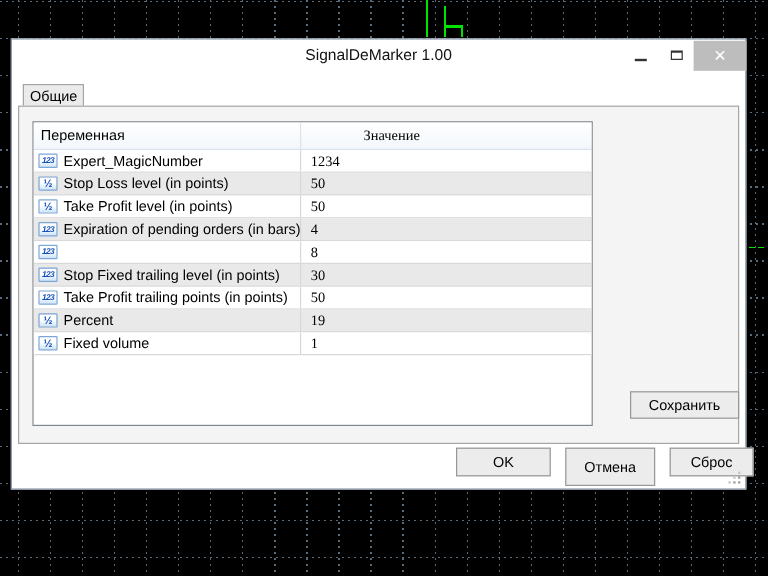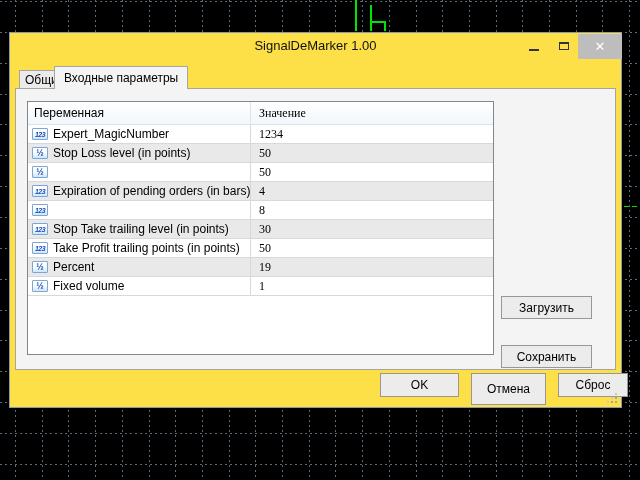--- a/index.html
+++ b/index.html
@@ -1,21 +1,21 @@
 <!DOCTYPE html>
 <html><head>
 <meta charset="utf-8">
 <style>
   html,body{margin:0;padding:0;background:#222;}
   .screen{position:relative;width:640px;height:480px;background:#000;overflow:hidden;
           font-family:"Liberation Sans",sans-serif;-webkit-font-smoothing:antialiased;}
   #bg{position:absolute;left:0;top:0;}
 
   
-  .dialog{position:absolute;left:9px;top:32px;width:613px;height:376px;background:#fde047;
+  .dialog{position:absolute;left:9px;top:32px;width:613px;height:376px;background:#ffffff;
           border:1px solid #8a99ab;box-sizing:border-box;}
   .titlebar{position:absolute;left:0;top:0;width:100%;height:26px;}
   .title{position:absolute;left:0;right:0;top:0;text-align:center;line-height:26px;
          font-size:13px;color:#111;}
   .winbtn{position:absolute;top:0;height:25px;display:flex;align-items:center;justify-content:center;cursor:default;}
   .minbtn{left:510px;width:28px;}
   .maxbtn{left:540px;width:28px;}
   .closebtn{left:568px;top:1px;width:44px;background:#bdbdbd;color:#fff;font-size:13px;}
   .min-glyph{display:block;width:10px;height:2px;background:#333;margin-top:8px;}
   .max-glyph{display:block;width:10px;height:8px;border:1px solid #333;border-top-width:2px;box-sizing:border-box;}
@@ -26,41 +26,41 @@
   .tab.inactive{left:9px;top:37px;height:19px;background:#ebebeb;padding:0 5px;}
   .tab.active{left:44px;top:33px;height:23px;background:#f4f4f4;padding:0 9px;z-index:3;}
 
   .page{position:absolute;left:5px;top:55px;width:601px;height:282px;background:#f4f4f4;
         border:1px solid #a5a5a5;box-sizing:border-box;z-index:1;}
 
   
   .ptable{position:absolute;left:11px;top:12px;width:467px;height:254px;background:#fff;
           border:1px solid #82878f;box-sizing:border-box;overflow:hidden;}
   .thead{display:flex;height:23px;background:linear-gradient(#ffffff,#f2f7fc);
-         border-bottom:1px solid #d9e2ee;box-sizing:border-box;}
+         border-bottom:1px solid #d9e2ee;box-sizing:border-box;gap:44px;}
   .th{font-size:12px;color:#000;display:flex;align-items:center;}
   .c1{width:223px;box-sizing:border-box;border-right:1px solid #e2e2e2;}
   .th.c1{padding-left:6px;}
   .c2{flex:1;padding-left:8px;font-family:Liberation Serif, serif;}
   .trow{display:flex;height:19px;border-bottom:1px solid #d8d8d8;box-sizing:border-box;background:#fff;}
   .trow.even{background:#e9e9e9;}
   .td{display:flex;align-items:center;font-size:12px;color:#000;overflow:hidden;white-space:nowrap;}
   .td.c1{gap:5px;padding-left:4px;border-right:1px solid #d8d8d8;align-items:center;}
   .picon{width:16px;height:12px;flex:none;border:1px solid #7ca6d6;border-radius:1px;
          background:linear-gradient(#ffffff 45%,#cde4f8);color:#1550bc;font-weight:bold;
          display:flex;align-items:center;justify-content:center;box-sizing:border-box;}
   .picon.int{font-size:7px;font-style:italic;letter-spacing:-0.5px;}
   .picon.double{font-size:9px;}
 
   
   .btn{position:absolute;background:#ececec;border:1px solid #979797;font-size:12px;
        font-family:inherit;color:#000;box-sizing:border-box;display:flex;align-items:center;
        justify-content:center;padding:0;cursor:default;}
   .side{left:485px;top:207px;width:91px;height:23px;}
-  .s2{top:256px;}
+  .s2{top:237px;margin-left:24px;}
   .ok{left:370px;top:340px;width:79px;height:24px;}
   .cancel{left:461px;top:340px;width:75px;height:32px;}
   .reset{left:548px;top:340px;width:70px;height:24px;}
 
   .grip{position:absolute;right:4px;bottom:4px;width:10px;height:10px;}
   .grip::before{content:"";position:absolute;right:0;bottom:0;width:2px;height:2px;background:#a3a3a3;
       box-shadow:0 -4px #a3a3a3,0 -8px #c9c9c9,-4px 0 #a3a3a3,-8px 0 #c9c9c9,-4px -4px #c9c9c9;}
 </style>
 </head>
 <body>
@@ -126,23 +126,20 @@
         <i class="max-glyph"></i>
       </span>
       <span class="winbtn closebtn">
         <span>✕</span>
       </span>
     </div>
 
     <div class="tab inactive">
       <span>Общие</span>
     </div>
-    <div class="tab active">
-      <span>Входные параметры</span>
-    </div>
 
     <div class="page">
 
       <div class="ptable">
         <div class="thead">
           <div class="th c1">Переменная</div>
           <div class="th c2">Значение</div>
         </div>
         <div class="tbody">
             <div class="trow">
@@ -155,40 +152,41 @@
             <div class="trow even">
     <div class="td c1">
       <span class="picon double">½</span>
       <span class="pname">Stop Loss level (in points)</span>
     </div>
     <div class="td c2 pvalue">50</div>
   </div>
             <div class="trow">
     <div class="td c1">
       <span class="picon double">½</span>
+      <span class="pname">Take Profit level (in points)</span>
     </div>
     <div class="td c2 pvalue">50</div>
   </div>
             <div class="trow even">
     <div class="td c1">
       <span class="picon int">123</span>
       <span class="pname">Expiration of pending orders (in bars)</span>
     </div>
     <div class="td c2 pvalue">4</div>
   </div>
             <div class="trow">
     <div class="td c1">
       <span class="picon int">123</span>
     </div>
     <div class="td c2 pvalue">8</div>
   </div>
             <div class="trow even">
     <div class="td c1">
       <span class="picon int">123</span>
-      <span class="pname">Stop Take trailing level (in points)</span>
+      <span class="pname">Stop Fixed trailing level (in points)</span>
     </div>
     <div class="td c2 pvalue">30</div>
   </div>
             <div class="trow">
     <div class="td c1">
       <span class="picon int">123</span>
       <span class="pname">Take Profit trailing points (in points)</span>
     </div>
     <div class="td c2 pvalue">50</div>
   </div>
@@ -202,21 +200,20 @@
             <div class="trow">
     <div class="td c1">
       <span class="picon double">½</span>
       <span class="pname">Fixed volume</span>
     </div>
     <div class="td c2 pvalue">1</div>
   </div>
           </div>
       </div>
 
-      <button class="btn side">Загрузить</button>
       <button class="btn side s2">Сохранить</button>
     </div>
 
     <button class="btn ok">OK</button>
     <button class="btn cancel">Отмена</button>
     <button class="btn reset">Сброс</button>
 
     <span class="grip"></span>
   </div>
 </div>

